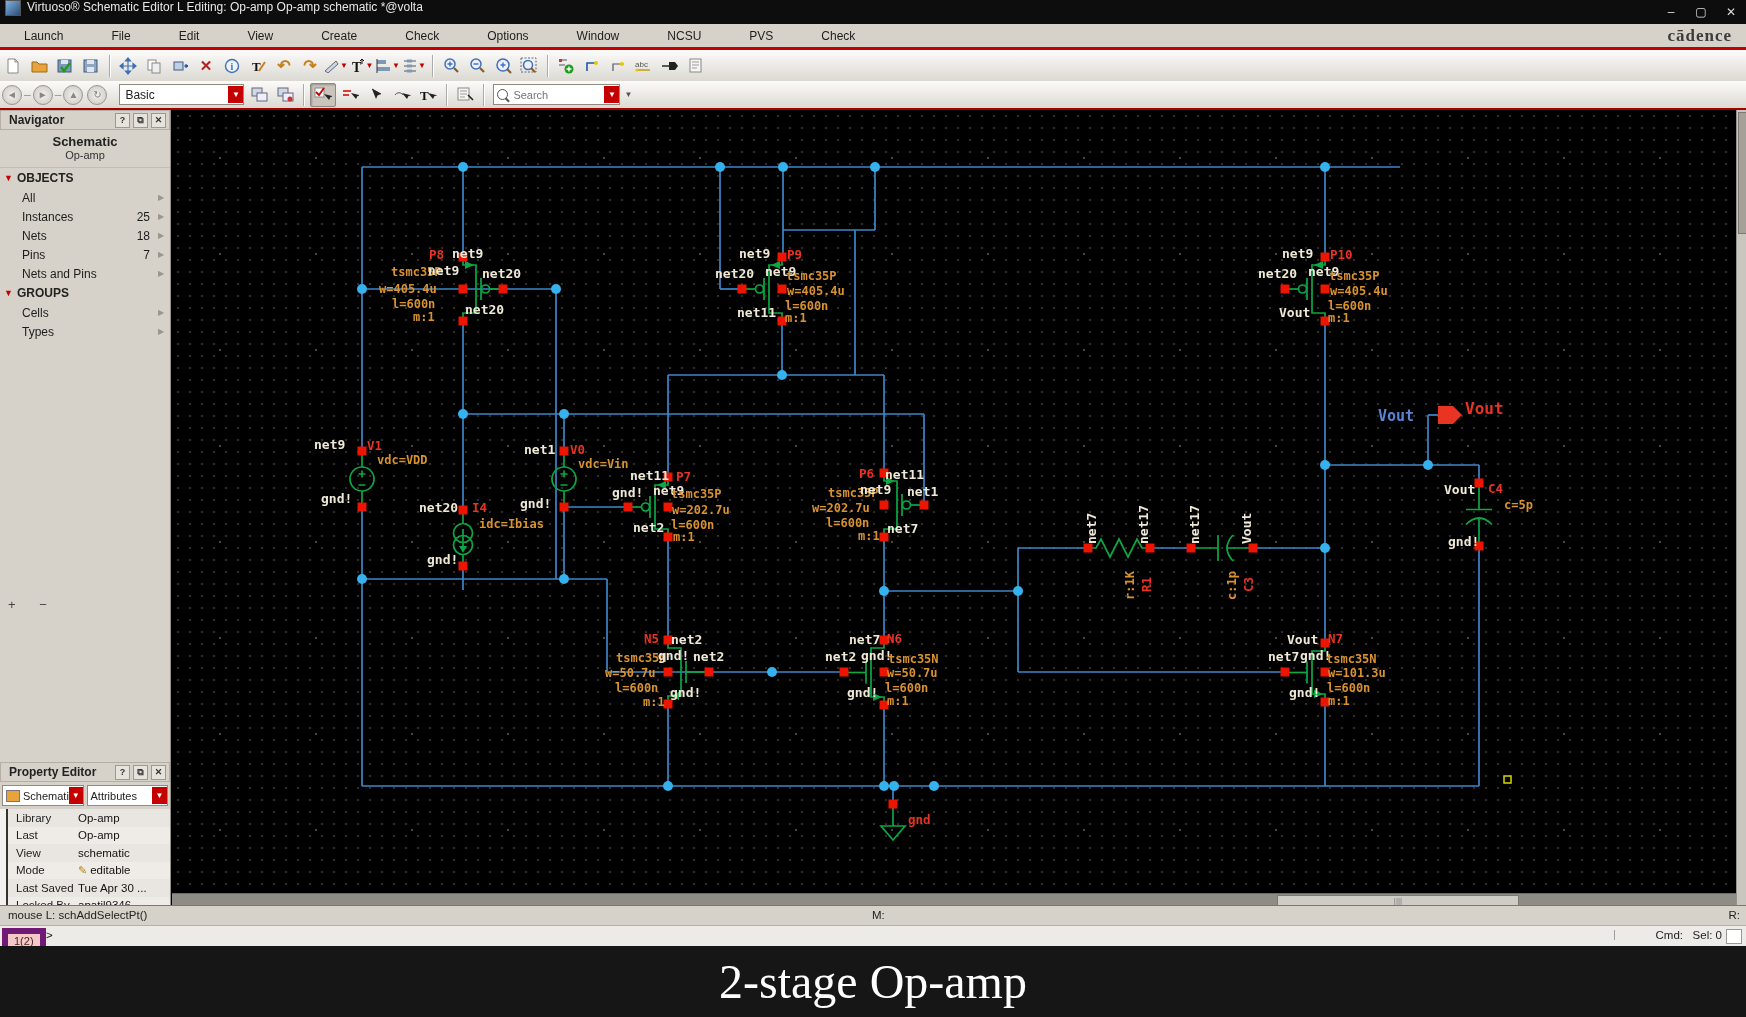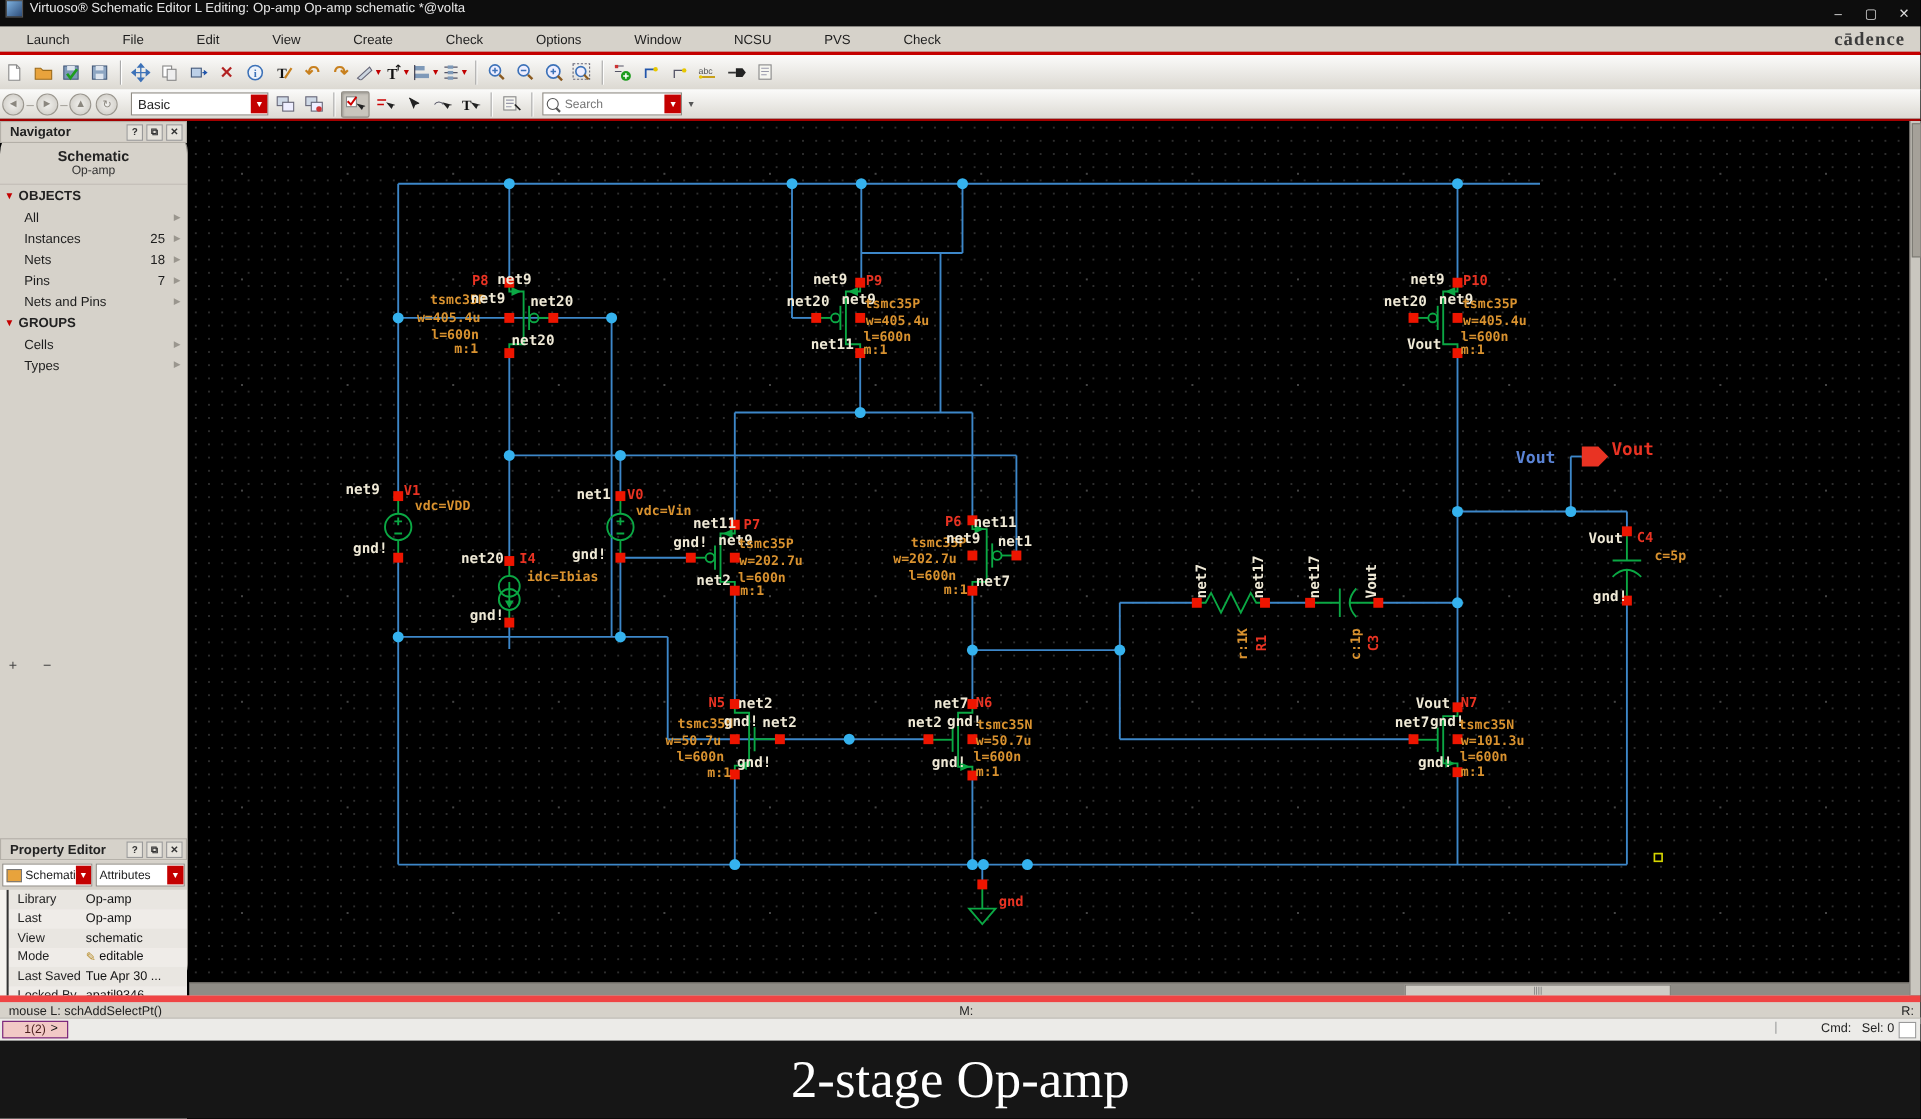--- a/index.html
+++ b/index.html
@@ -37,21 +37,21 @@
                display:flex;align-items:center;justify-content:center;}
   #searchbox{width:125px;height:19px;background:#fff;border:1px solid #8f8b83;display:inline-flex;align-items:center;margin-left:4px;}
   #searchbox input{border:none;outline:none;width:82px;font-size:11px;color:#888;
                    font-family:"Liberation Sans",sans-serif;background:transparent;}
   .mag{width:9px;height:9px;border:1.6px solid #555;border-radius:50%;position:relative;margin:0 3px;}
   .mag:after{content:"";position:absolute;width:5px;height:1.6px;background:#555;transform:rotate(45deg);
              left:7px;top:9px;}
   #redline2{position:absolute;left:0;top:108px;width:1746px;height:2px;background:#a40000;}
   
   #leftpanel{position:absolute;left:0;top:110px;width:170px;height:795px;background:#d6d2ca;
-             border-right:1px solid #94908a;border-radius:30px;}
+             border-right:1px solid #94908a;}
   .phead{height:18px;display:flex;align-items:center;background:#d6d2ca;border:1px solid #b3afa7;
          font-weight:700;font-size:12px;padding-left:8px;}
   .phbtns{margin-left:auto;display:flex;gap:3px;padding-right:3px;color:#333;font-size:10px;}
   .phb{width:13px;height:13px;border:1px solid #999;background:#e6e3dc;display:flex;align-items:center;
        justify-content:center;font-size:9px;}
   #nav-sub{text-align:center;padding:4px 0 6px 0;border-bottom:1px solid #c2beb6;}
   #nav-sub .t1{font-weight:700;font-size:13px;}
   #nav-sub .t2{font-size:11px;color:#333;}
   .navsec{display:flex;align-items:center;padding:3px 4px;font-weight:700;font-size:12px;}
   .navsec .arr{color:#c40000;font-size:9px;margin-right:4px;}
@@ -86,28 +86,28 @@
   .lrb{fill:#e93323;font-size:16px;}
   
   #hscroll{position:absolute;left:172px;top:893px;width:1564px;height:12px;background:#8f8c86;
            border-top:1px solid #6e6b66;}
   #hthumb{position:absolute;left:1105px;top:1px;width:240px;height:10px;background:#cfccc5;border:1px solid #7c7973;}
   #hthumb:after{content:"||||";font-size:8px;color:#777;position:absolute;left:50%;top:0;transform:translateX(-50%);}
   #vscroll{position:absolute;left:1736px;top:110px;width:10px;height:795px;background:#c9c6bf;border-left:1px solid #94908a;}
   #vthumb{position:absolute;left:1px;top:2px;width:7px;height:120px;background:#a5a199;border:1px solid #7c7973;}
   
   #statusbar{position:absolute;left:0;top:905px;width:1746px;height:20px;background:#d6d2ca;
-             border-top:6px solid #ef4444;font-size:11.5px;color:#222;}
+             border-top:1px solid #ef4444;font-size:11.5px;color:#222;}
   #statusbar .sl-left{position:absolute;left:8px;top:3px;}
   #statusbar .sl-mid{position:absolute;left:872px;top:3px;}
   #statusbar .sl-right{position:absolute;right:6px;top:3px;}
   #cmdbar{position:absolute;left:0;top:925px;width:1746px;height:21px;background:#ecebe8;
           border-top:1px solid #b5b1a9;font-size:11.5px;}
-  #cmdbadge{position:absolute;left:2px;top:2px;background:#f2c9c6;border:1px solid #701a75;
-            padding:1px 19px;font-size:11px;color:#4a1f1d;}
+  #cmdbadge{position:absolute;left:2px;top:2px;background:#f2c9c6;border:6px solid #701a75;
+            padding:1px 6px;font-size:11px;color:#4a1f1d;}
   #cmdprompt{position:absolute;left:46px;top:3px;color:#111;}
   #cmdright{position:absolute;right:24px;top:3px;color:#222;padding-left:31px;}
   #cmdsep{position:absolute;right:130px;top:2px;color:#999;}
   #cmdbox{position:absolute;right:4px;top:3px;width:14px;height:13px;background:#fff;border:1px solid #999;}
   
   #caption-band{position:absolute;left:0;top:946px;width:1746px;height:71px;background:#161616;
                 display:flex;align-items:center;justify-content:center;}
   #caption{font-family:"Liberation Serif",serif;font-size:48px;color:#fff;}
 </style>
 </head>

